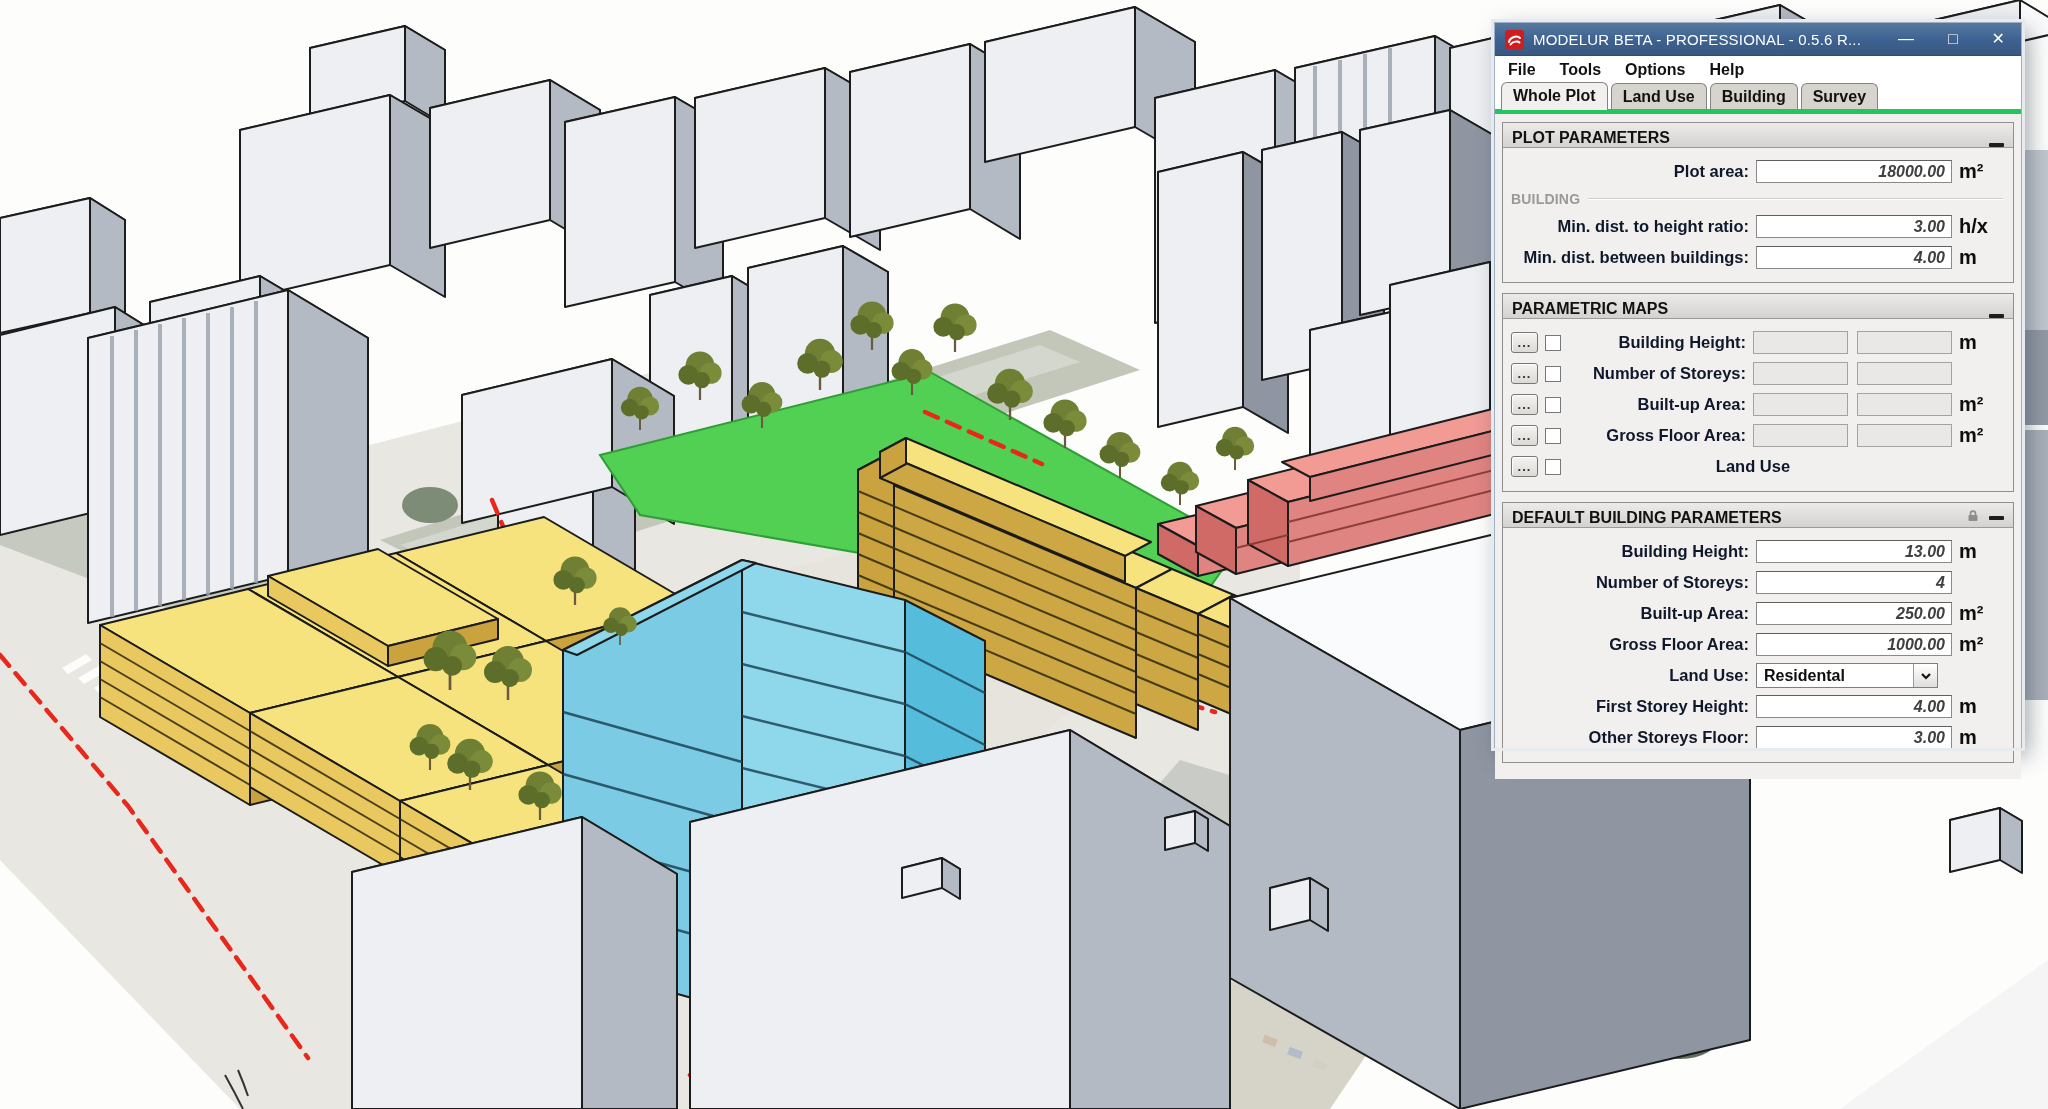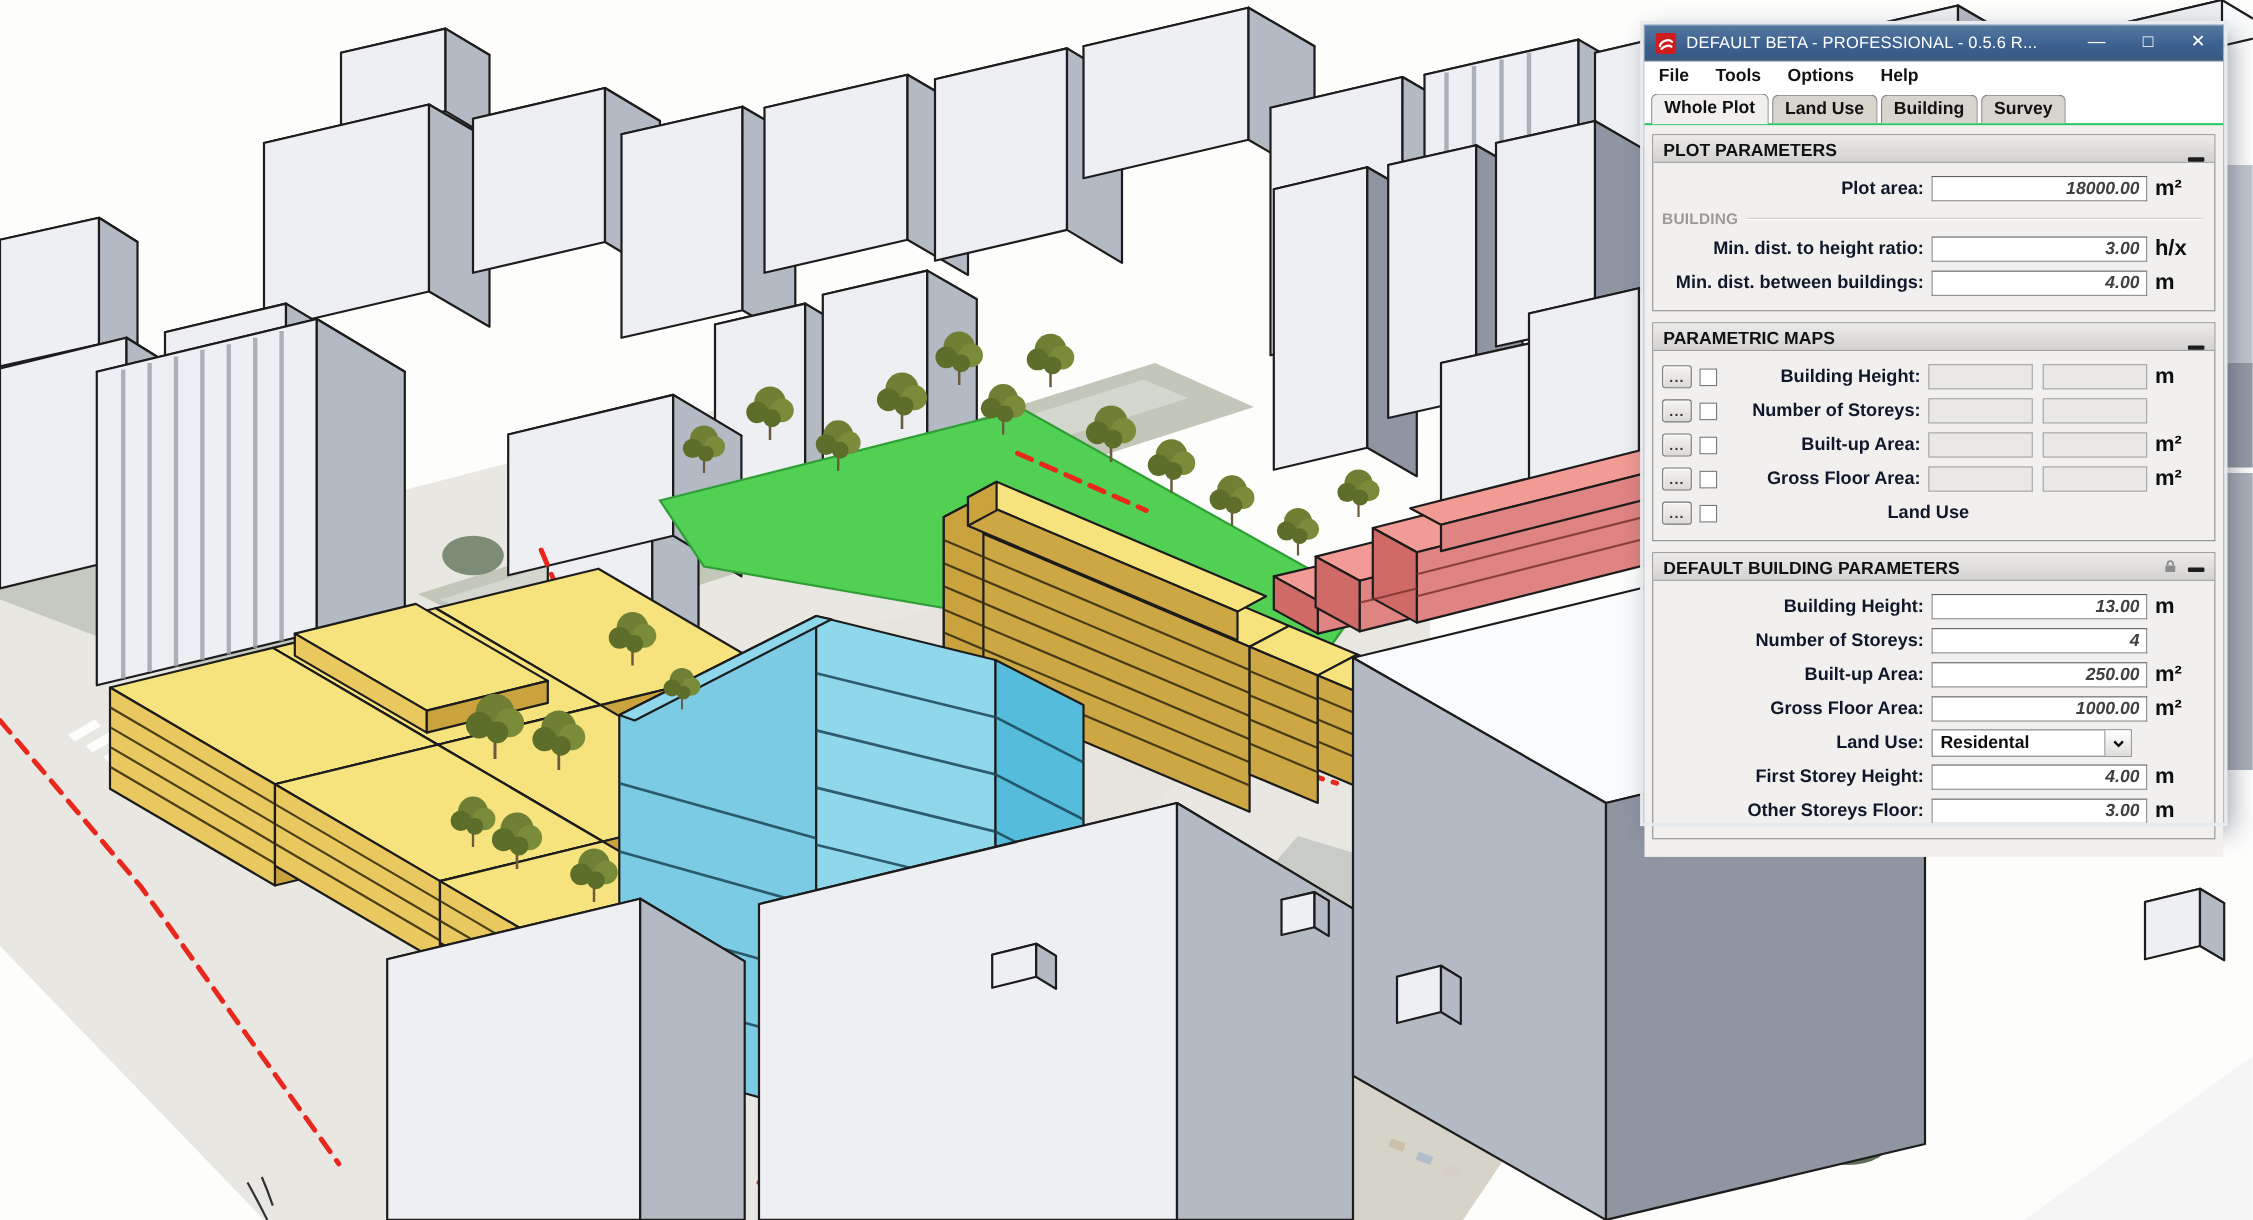--- a/index.html
+++ b/index.html
@@ -37,21 +37,21 @@
   .titlebar{height:33px;background:linear-gradient(#55799f,#3d6190 55%,#38587f);
        display:flex;align-items:center;padding:0 10px;gap:9px;flex:0 0 auto;
        border-bottom:1px solid #2e4c6e;}
   .appicon{width:19px;height:19px;flex:0 0 auto;}
   .title{color:#fff;font-size:15px;letter-spacing:.2px;flex:1 1 auto;white-space:nowrap;overflow:hidden;}
   .winbtns{display:flex;gap:34px;margin-right:6px;}
   .wbtn{color:#fff;font-size:16px;line-height:1;cursor:default;}
   .menubar{height:27px;background:#fff;display:flex;align-items:center;gap:24px;
        padding:0 13px;font-weight:bold;font-size:16px;color:#111;flex:0 0 auto;}
   .tabstrip{height:31px;background:#fff;padding:3px 0 0 6px;display:flex;align-items:flex-end;
-       border-bottom:2px solid #22c55e;flex:0 0 auto;}
+       border-bottom:5px solid #22c55e;flex:0 0 auto;}
   .tab{font-weight:bold;font-size:16px;color:#111;background:#d7d4cd;border:1px solid #848484;
        border-bottom:none;border-radius:6px 6px 0 0;padding:4px 11px 3px;margin-right:3px;
        position:relative;top:0;}
   .tab.active{background:#f1f0ee;padding-bottom:5px;margin-bottom:-1px;z-index:3;}
   .content{flex:1 1 auto;padding:8px 7px 6px;background:#f1f0ee;}
   .group{border:1px solid #8f8f8f;margin-bottom:10px;background:#f1f0ee;}
   .ghead{height:25px;display:flex;align-items:flex-end;padding:0 9px;
        background:linear-gradient(#ecebe9,#d3d2d0);border-bottom:1px solid #9b9b9b;}
   .gtitle{font-weight:bold;font-size:16px;color:#111;flex:1;}
   .gicons{display:flex;align-items:center;gap:9px;}
@@ -493,21 +493,21 @@
 </svg>
 
 <div class="win">
   <div class="titlebar">
     <span class="appicon">
       <svg viewBox="0 0 19 19" width="19" height="19">
           <rect x="0" y="0" width="19" height="19" rx="3" fill="#cf1d1f"></rect>
           <path d="M4,12 C5,7 12,5 15,8 M5.5,14.5 C8,11 13,11 14.5,12.5" stroke="#fff" stroke-width="2" fill="none" stroke-linecap="round"></path>
         </svg>
     </span>
-    <span class="title">DEFAULT BETA - PROFESSIONAL - 0.5.6 R...</span>
+    <span class="title">MODELUR BETA - PROFESSIONAL - 0.5.6 R...</span>
     <span class="winbtns">
       <span class="wbtn">—</span>
       <span class="wbtn">□</span>
       <span class="wbtn">✕</span>
     </span>
   </div>
 
   <div class="menubar">
     <span>File</span>
     <span>Tools</span>

